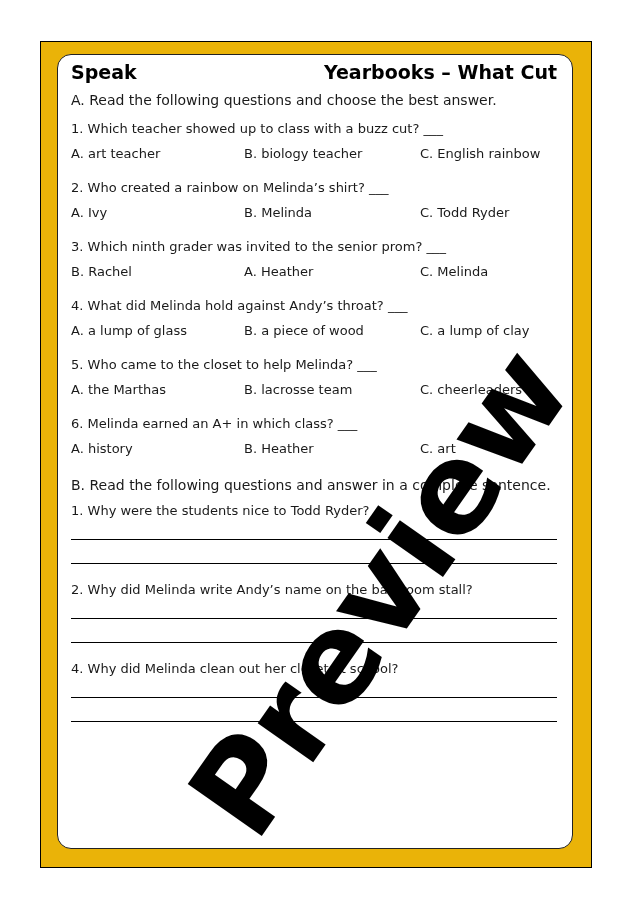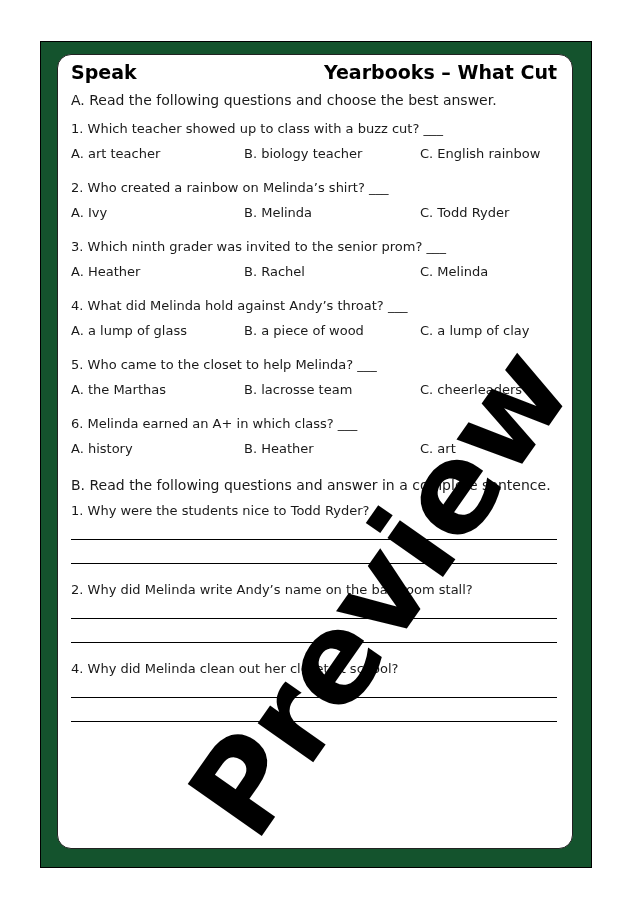--- a/index.html
+++ b/index.html
@@ -15,21 +15,21 @@
     font-family: "DejaVu Sans", "Liberation Sans", sans-serif;
     color: #1a1a1a;
   }
   .outer-frame {
     position: absolute;
     left: 40px;
     top: 41px;
     width: 550px;
     height: 825px;
     border: 1.5px solid #000000;
-    background: #14532d;
+    background: #eab308;
   }
   .inner-frame {
     position: absolute;
     left: 16px;
     top: 12px;
     width: 516px;
     height: 795px;
     border: 1.5px solid #222222;
     border-radius: 14px;
     box-sizing: border-box;
@@ -122,22 +122,22 @@
         <div class="options">
           <span>A. Ivy</span>
           <span>B. Melinda</span>
           <span>C. Todd Ryder</span>
         </div>
       </div>
 
       <div class="mcq">
         <div class="q-text">3. Which ninth grader was invited to the senior prom? ___</div>
         <div class="options">
+          <span>B. Rachel</span>
           <span>A. Heather</span>
-          <span>B. Rachel</span>
           <span>C. Melinda</span>
         </div>
       </div>
 
       <div class="mcq">
         <div class="q-text">4. What did Melinda hold against Andy’s throat? ___</div>
         <div class="options">
           <span>A. a lump of glass</span>
           <span>B. a piece of wood</span>
           <span>C. a lump of clay</span>

